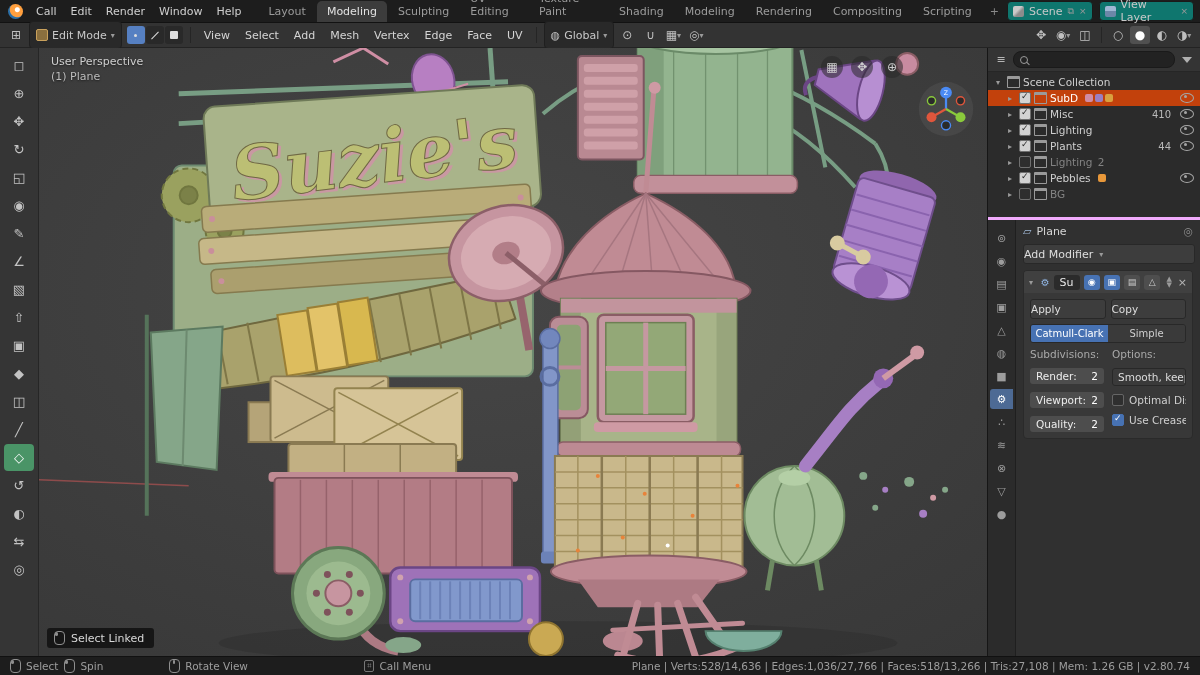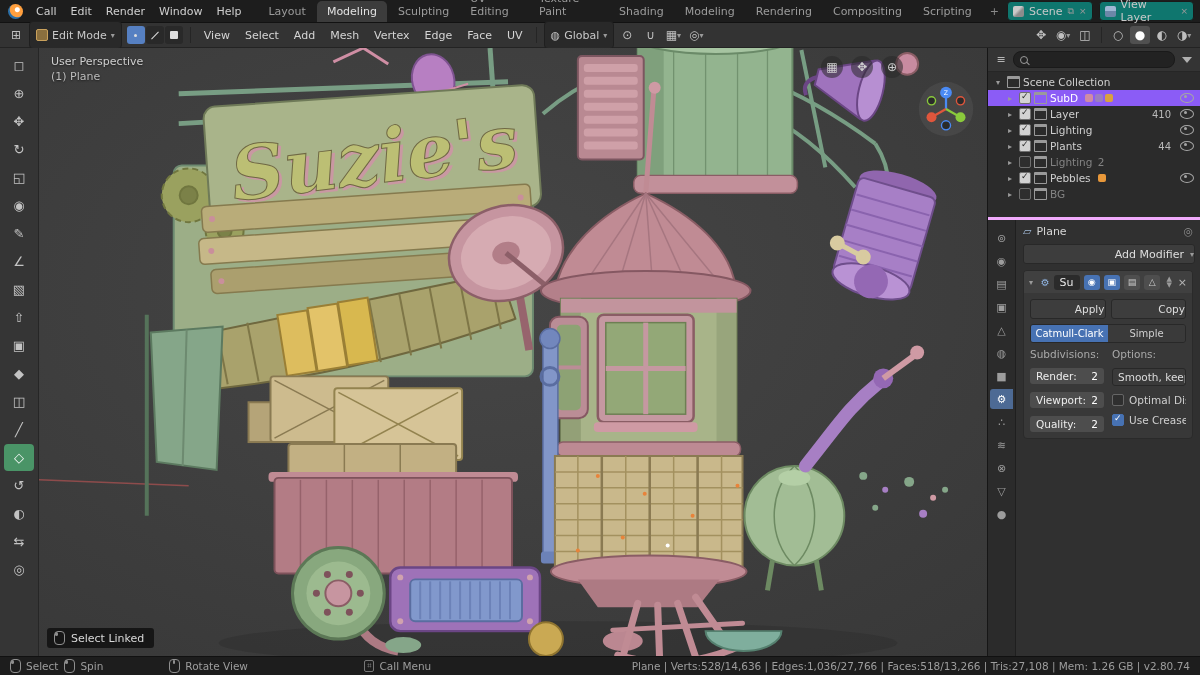--- a/index.html
+++ b/index.html
@@ -69,21 +69,21 @@
   .etype{color:#b5b5b5;font-size:11px;width:16px;text-align:center}
   .etype.outl::before{content:"≡"}
   .osearch-wrap{flex:1;display:flex;align-items:center;gap:4px;background:#222;border:1px solid #1a1a1a;border-radius:8px;height:15px;padding:0 6px}
   .mag{width:6px;height:6px;border:1px solid #9a9a9a;border-radius:50%;position:relative;flex:none}
   .mag::after{content:"";position:absolute;width:4px;height:1px;background:#9a9a9a;left:5px;top:6px;transform:rotate(45deg)}
   .osearch{background:transparent;border:0;outline:0;color:#ddd;font-size:10px;width:100%;padding:0}
   .funnel{width:0;height:0;border-left:5px solid transparent;border-right:5px solid transparent;border-top:6px solid #b0b0b0;position:relative;margin:0 3px}
   .ol-body{flex:1;padding:2px 0;font-size:10.5px;overflow:hidden}
   .orow{height:16px;display:flex;align-items:center;gap:3px;padding:0 6px 0 8px;color:#cfcfcf}
   .orow.item{padding-left:20px}
-  .orow.sel{background:#8b5cf6;color:#fff}
+  .orow.sel{background:#c2410c;color:#fff}
   .orow.dim{color:#838383}
   .tri{font-size:8px;color:#9a9a9a;width:8px}
   .tri.open::before{content:"▾"}
   .tri.closed::before{content:"▸"}
   .chk{width:10px;height:10px;border-radius:2px;border:1px solid #6f6f6f;background:#d3d3d3;position:relative;flex:none}
   .chk.on::after{content:"✓";position:absolute;left:1px;top:-2px;font-size:9px;color:#2b2b2b}
   .chk.off{background:#2e2e2e}
   .colicon{width:11px;height:8px;border:1px solid #9a9a9a;border-top-width:3px;border-radius:1px;flex:none}
   .olabel{white-space:nowrap;overflow:hidden;text-overflow:ellipsis}
   .chips{display:flex;align-items:center;margin-left:2px}
@@ -97,21 +97,21 @@
   
   .props{flex:1;display:flex;min-height:0}
   .ptabs{width:27px;background:#2b2b2b;border-right:1px solid #1f1f1f;display:flex;flex-direction:column;align-items:center;padding-top:8px;gap:3px;flex:none}
   .ptab{width:23px;height:20px;border-radius:3px 0 0 3px;display:flex;align-items:center;justify-content:center;color:#9d9d9d;font-size:11px}
   .ptab.active{background:#4d6a94;color:#fff}
   .pmain{flex:1;background:#303030;padding:5px 7px;display:flex;flex-direction:column;gap:6px;min-width:0}
   .crumb{display:flex;align-items:center;gap:5px;color:#d6d6d6}
   .plane-ic{color:#9fb7d4;font-size:11px}
   .pin{margin-left:auto;color:#8f8f8f}
   .pin::before{content:"◎"}
-  .btn{background:#3d3d3d;border:1px solid #282828;border-radius:3px;height:18px;display:flex;align-items:center;justify-content:flex-end;color:#dedede}
+  .btn{background:#3d3d3d;border:1px solid #282828;border-radius:3px;height:18px;display:flex;align-items:center;justify-content:flex-start;color:#dedede}
   .addmod{width:100%;gap:6px}
   .modpanel{background:#383838;border:1px solid #2a2a2a;border-radius:4px;overflow:hidden}
   .modhead{height:22px;background:#404040;display:flex;align-items:center;gap:4px;padding:0 5px}
   .modname{background:#2b2b2b;border-radius:3px;padding:1px 6px;color:#e6e6e6}
   .mtog{width:17px;height:15px;border-radius:3px;background:#4e4e4e;display:flex;align-items:center;justify-content:center;font-size:9px;color:#cdcdcd}
   .mtog.on{background:#4772b3;color:#fff}
   .marr{color:#9a9a9a;font-size:7px;display:flex;flex-direction:column;line-height:6px;margin-left:2px}
   .mx{color:#b5b5b5;margin-left:2px}
   .modbody{padding:6px;display:flex;flex-direction:column;gap:5px;font-size:10.5px}
   .two{display:flex;gap:5px}
@@ -615,21 +615,21 @@
                 <i class="chip" style="background:#9b7fc0"></i>
                 <i class="chip" style="background:#d9a13f"></i>
             </span>
             <span class="ocount"></span>
             <span class="eye"></span>
           </div>
           <div class="orow item">
             <span class="tri closed"></span>
             <span class="chk on"></span>
             <span class="colicon"></span>
-            <span class="olabel">Layer</span>
+            <span class="olabel">Misc</span>
             <span class="ocount">410</span>
             <span class="eye"></span>
           </div>
           <div class="orow item">
             <span class="tri closed"></span>
             <span class="chk on"></span>
             <span class="colicon"></span>
             <span class="olabel">Lighting</span>
             <span class="spacer"></span>
             <span class="eye"></span>

